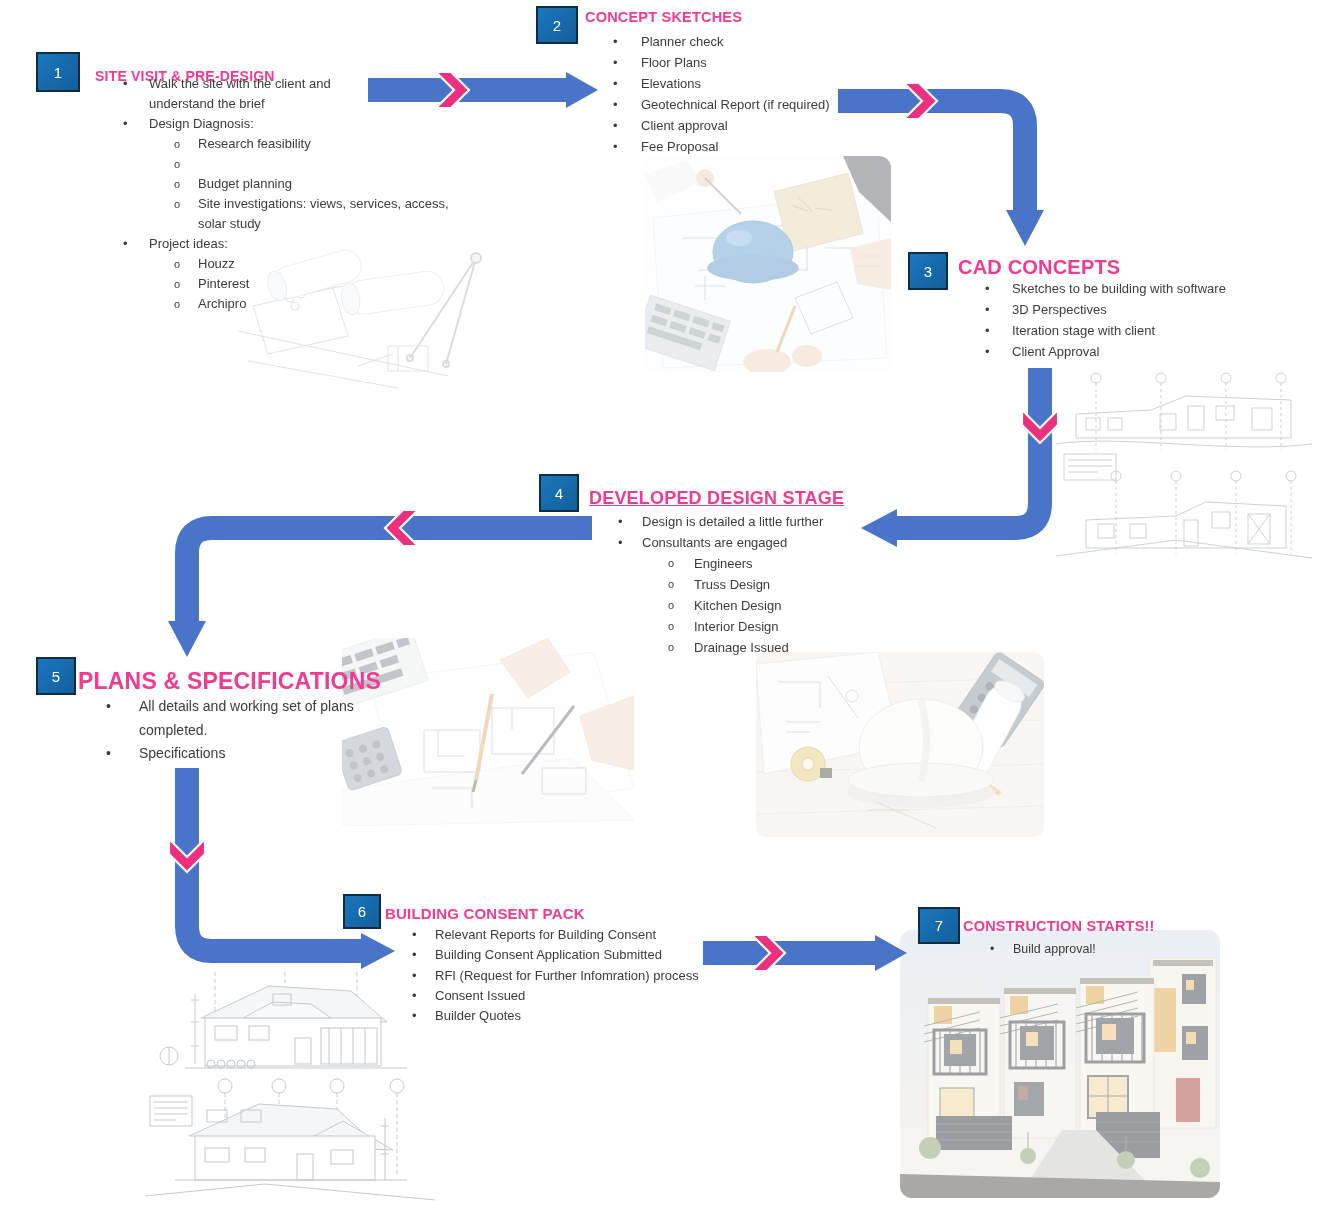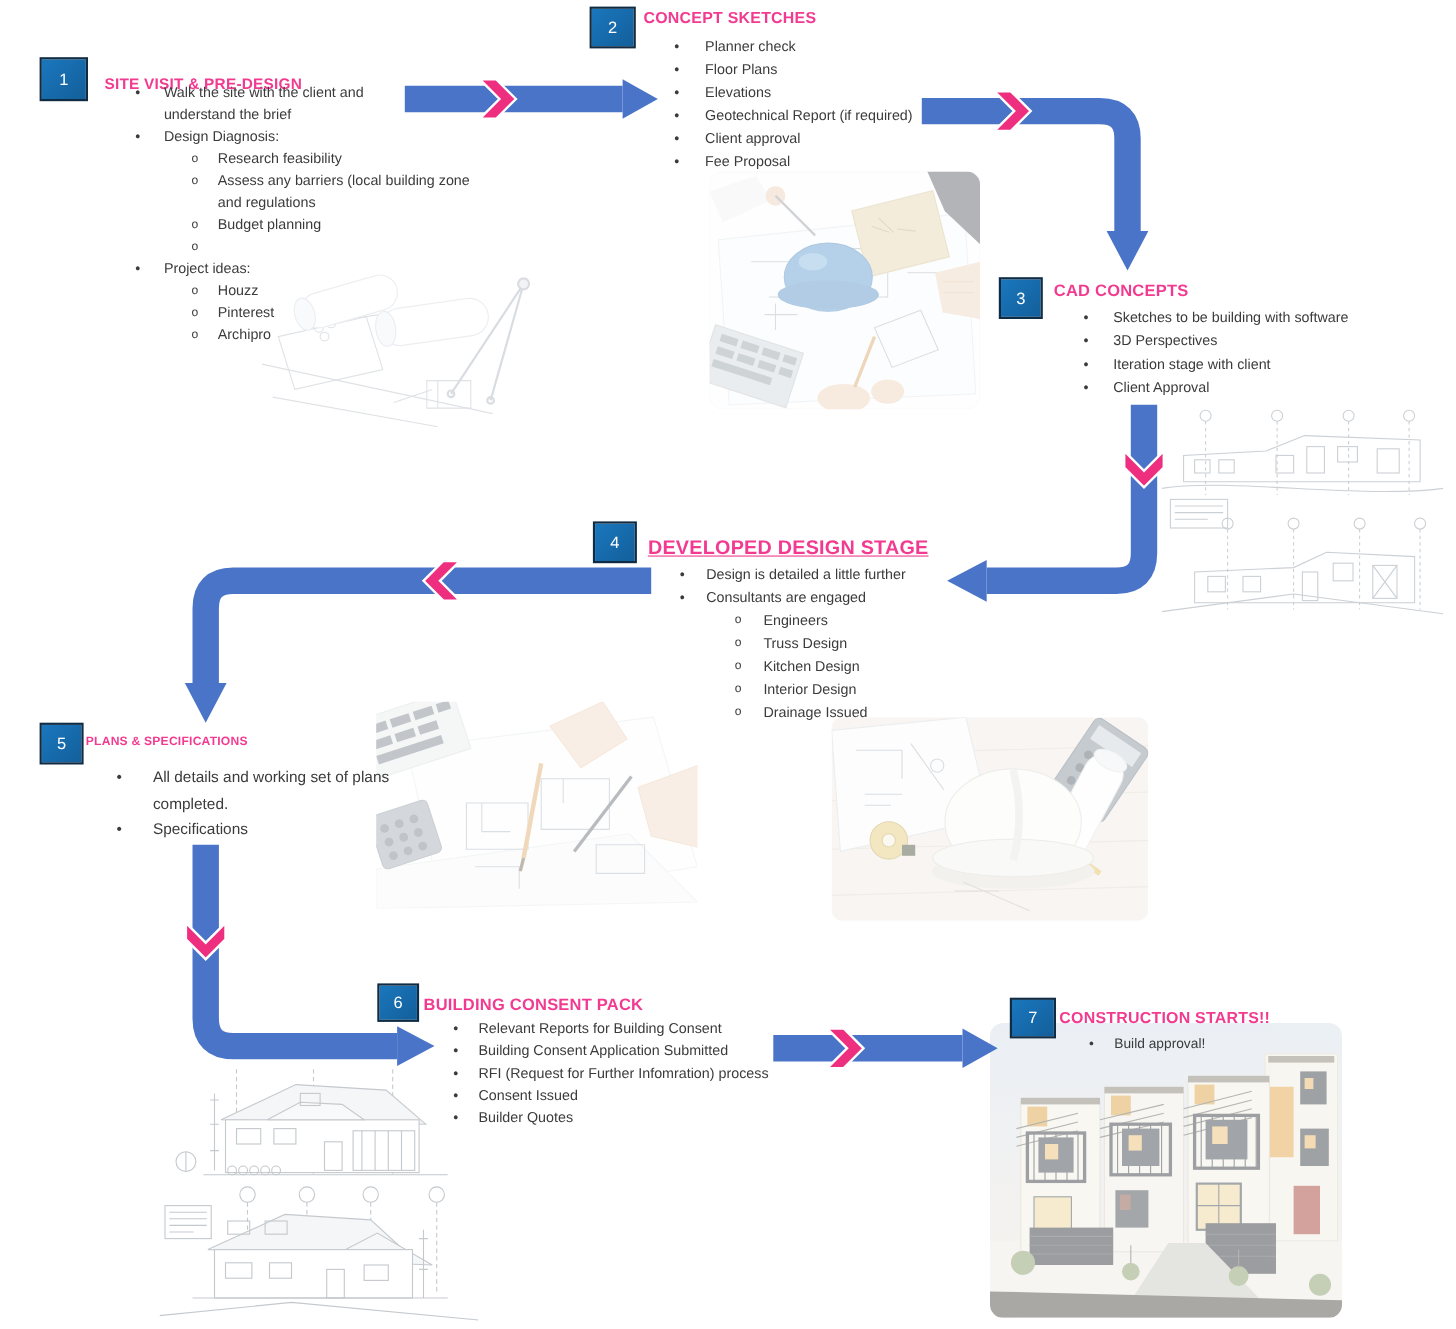--- a/index.html
+++ b/index.html
@@ -18,31 +18,31 @@
   .l2 .marker{width:24px;font-size:11px;}
   
   .s1-box{left:36px;top:52px;width:44px;height:40px;}
   .s1-title{left:95px;top:52px;font-size:14px;margin-top:16px;}
   .s1-list{left:120px;top:74px;width:352px;line-height:20px;}
   .s2-box{left:536px;top:6px;width:42px;height:38px;}
   .s2-title{left:585px;top:9px;font-size:14.5px;}
   .s2-list{left:610px;top:31px;width:320px;line-height:21px;}
   .s2-list .l1 .marker{width:28px;}
   .s3-box{left:908px;top:252px;width:40px;height:38px;}
-  .s3-title{left:958px;top:256px;font-size:15px;}
+  .s3-title{left:958px;top:256px;font-size:20px;}
   .s3-list{left:983px;top:278px;width:300px;line-height:21px;}
   .s3-list .l1 .marker{width:27px;padding-left:2px;}
   .s4-box{left:539px;top:474px;width:40px;height:38px;}
   .s4-title{left:589px;top:488px;font-size:18px;text-decoration:underline;}
   .s4-list{left:616px;top:511px;width:300px;line-height:21px;}
   .s4-list .l1 .marker{width:24px;padding-left:2px;}
   .s4-list .l2{padding-left:52px;}
   .s4-list .l2 .marker{width:26px;}
   .s5-box{left:36px;top:657px;width:40px;height:38px;}
-  .s5-title{left:78px;top:668px;font-size:11px;}
+  .s5-title{left:78px;top:668px;font-size:23px;}
   .s5-list{left:103px;top:695px;width:270px;font-size:14px;line-height:23.5px;}
   .s5-list .l1 .marker{width:33px;padding-left:3px;}
   .s6-box{left:343px;top:894px;width:38px;height:35px;}
   .s6-title{left:385px;top:905px;font-size:15px;}
   .s6-list{left:410px;top:925px;width:320px;line-height:20.3px;}
   .s6-list .l1 .marker{width:23px;padding-left:2px;}
   .s7-box{left:918px;top:907px;width:42px;height:37px;}
   .s7-title{left:963px;top:918px;font-size:14.5px;}
   .s7-list{left:988px;top:940px;width:220px;font-size:12.5px;line-height:19px;}
   .s7-list .l1 .marker{width:23px;padding-left:2px;}
@@ -409,29 +409,29 @@
       <div class="li l1">
         <span class="marker">•</span>
         <span class="txt">Design Diagnosis:</span>
       </div>
       <div class="li l2">
         <span class="marker">o</span>
         <span class="txt">Research feasibility</span>
       </div>
       <div class="li l2">
         <span class="marker">o</span>
-        <span class="txt">Assess any barriers (local building zone
-and regulations</span>
       </div>
       <div class="li l2">
         <span class="marker">o</span>
         <span class="txt">Budget planning</span>
       </div>
       <div class="li l2">
         <span class="marker">o</span>
+        <span class="txt">Site investigations: views, services, access,
+solar study</span>
       </div>
       <div class="li l1">
         <span class="marker">•</span>
         <span class="txt">Project ideas:</span>
       </div>
       <div class="li l2">
         <span class="marker">o</span>
         <span class="txt">Houzz</span>
       </div>
       <div class="li l2">

